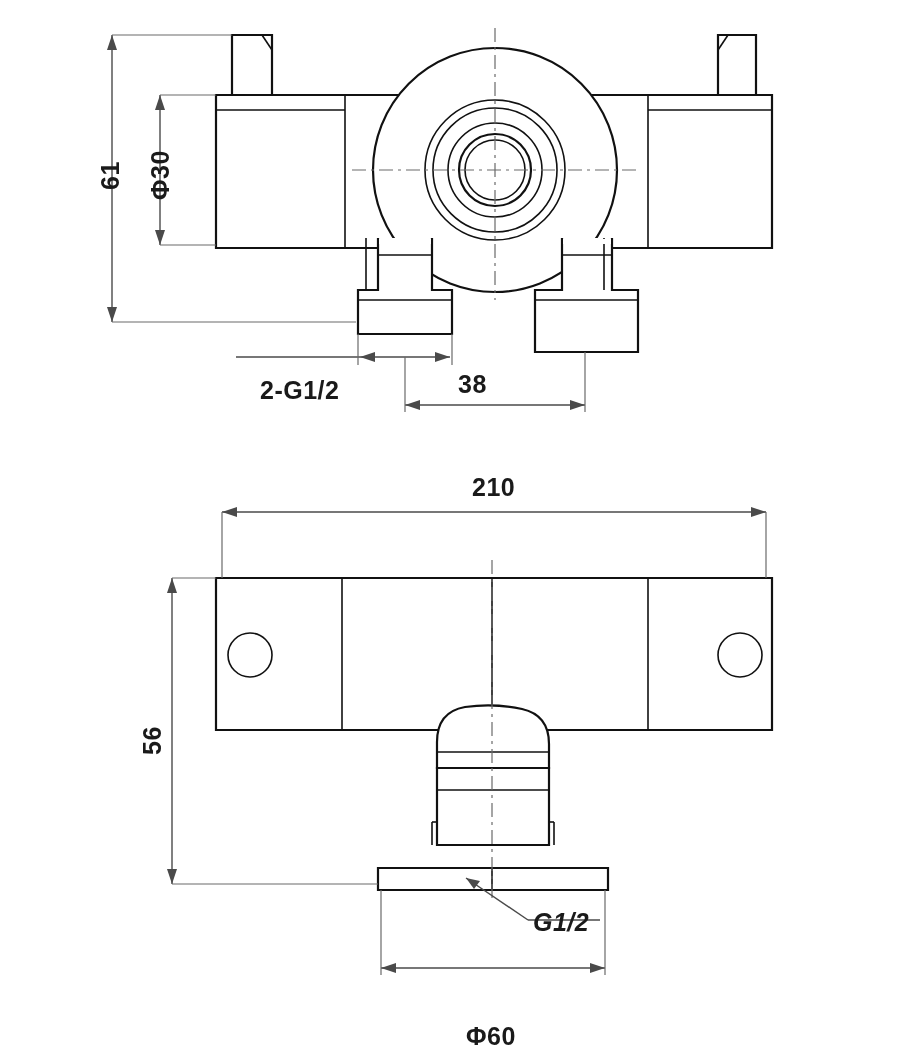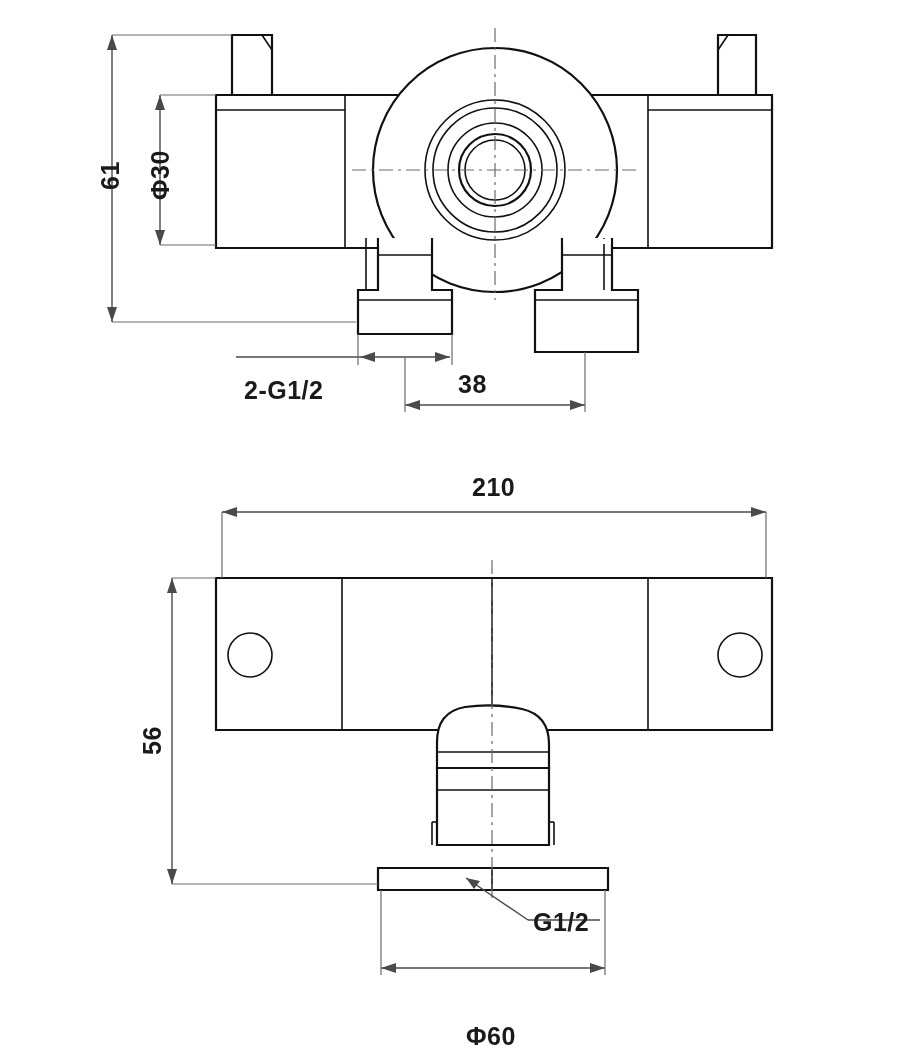--- a/index.html
+++ b/index.html
@@ -168,25 +168,25 @@
       <path class="arrow" d="M605,968 L590,963 L590,973 Z"></path>
       <path class="extline" d="M381,890 L381,975"></path>
       <path class="extline" d="M605,890 L605,975"></path>
     </g>
   </svg>
 
   <div class="dim-label vert" style="left:96px; top:190px;">61</div>
 
   <div class="dim-label vert" style="left:146px; top:200px;">Φ30</div>
 
-  <div class="dim-label" style="left:244px; top:376px;">2-G1/2</div>
+  <div class="dim-label" style="left:260px; top:376px;">2-G1/2</div>
 
   <div class="dim-label" style="left:458px; top:370px;">38</div>
 
   <div class="dim-label" style="left:472px; top:473px;">210</div>
 
   <div class="dim-label vert" style="left:138px; top:755px;">56</div>
 
-  <div class="dim-label" style="left:533px; top:908px;">G1/2</div>
+  <div class="dim-label" style="left:533px; top:908px;font-style:italic;">G1/2</div>
 
   <div class="dim-label" style="left:466px; top:978px;margin-top:44px;">Φ60</div>
 
 </div>
 
 </body></html>

